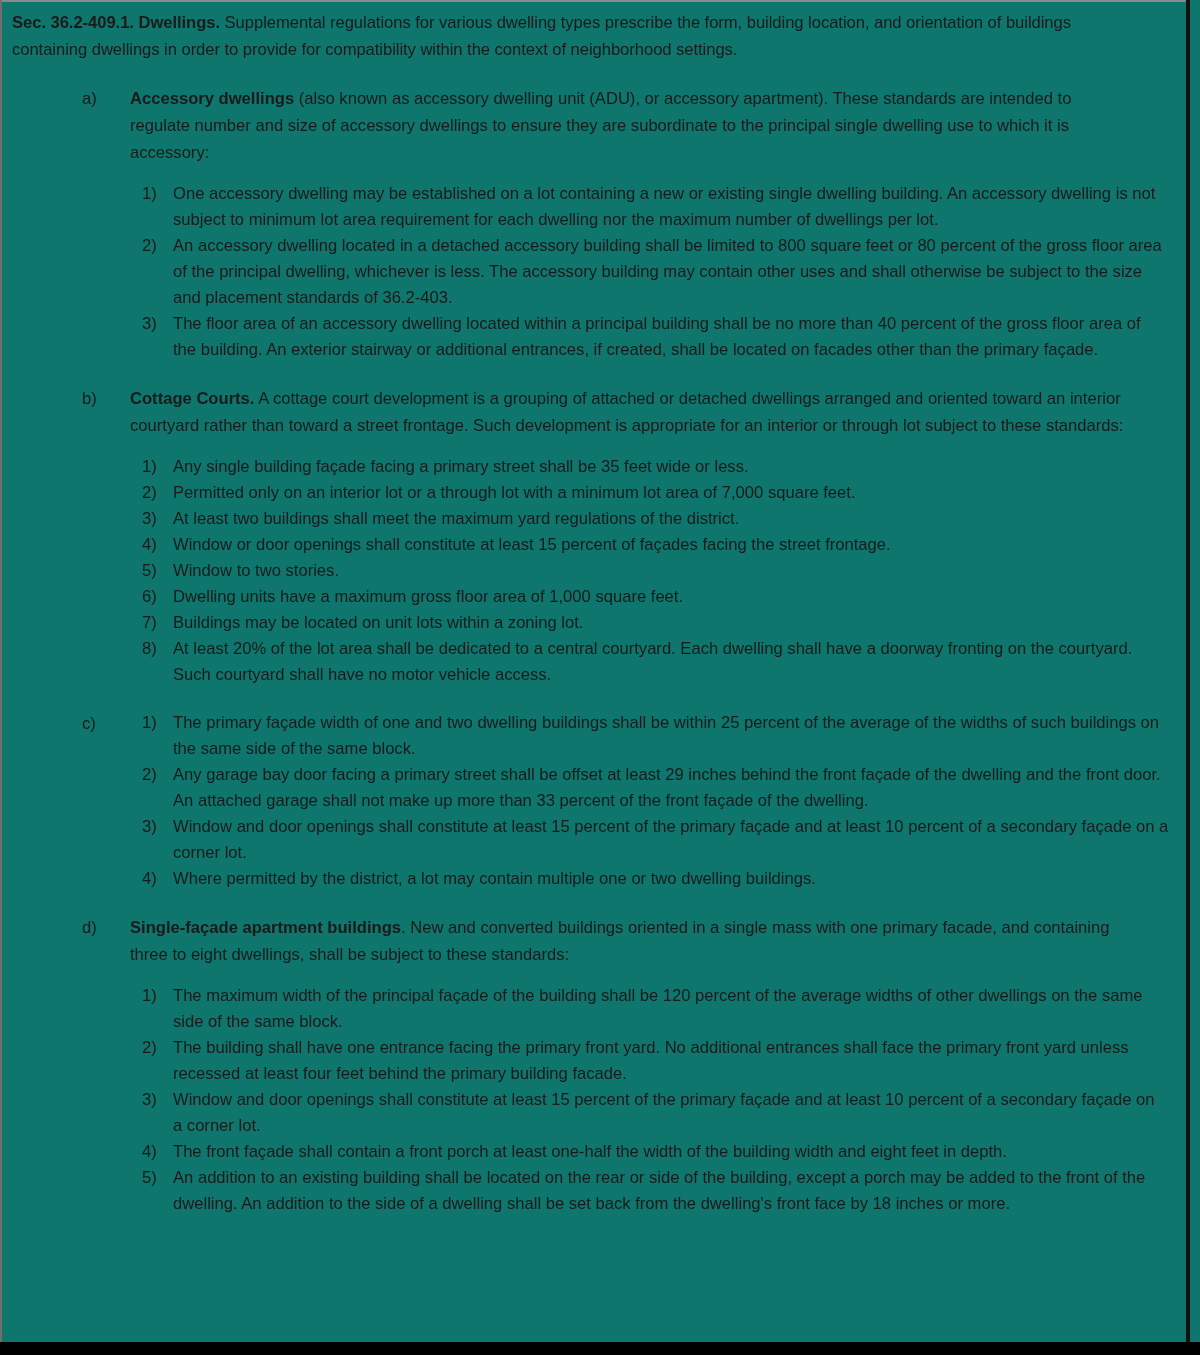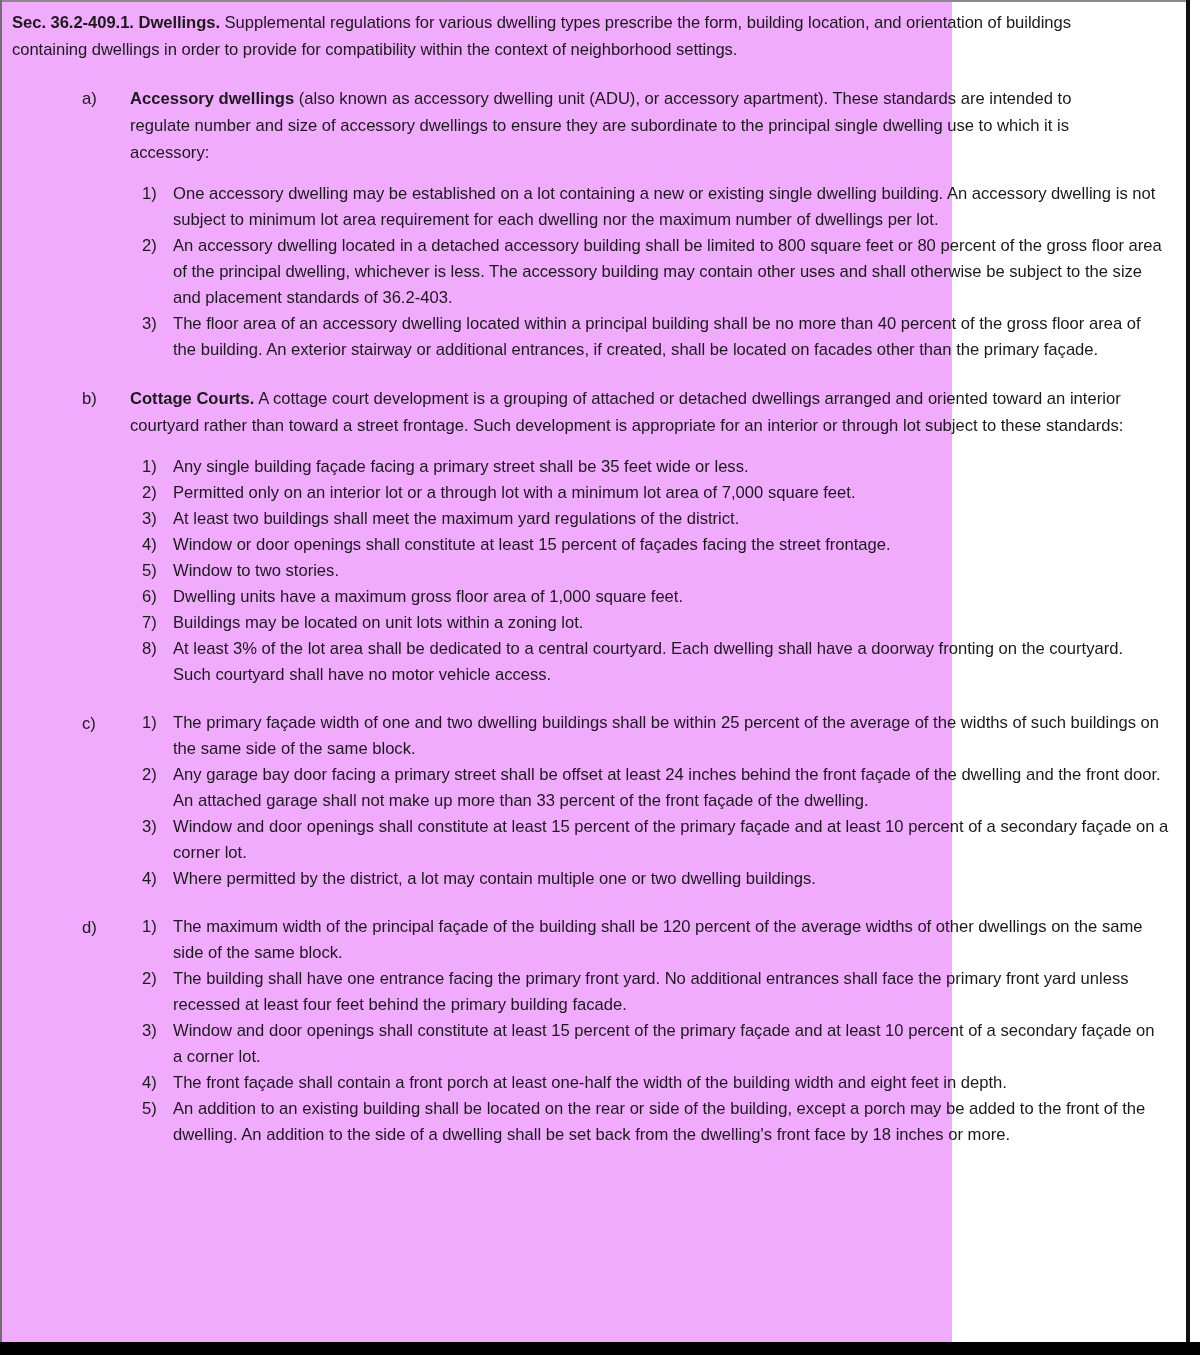--- a/index.html
+++ b/index.html
@@ -13,23 +13,23 @@
     height: 1355px;
     font-family: "Liberation Sans", sans-serif;
     color: #1a1a1a;
     overflow: hidden;
   }
 
   
   #page {
     position: relative;
     box-sizing: border-box;
-    width: 952px;
+    width: 1200px;
     height: 1355px;
-    background: #f0abfc;
+    background: #0f766e;
   }
   #rule-top {
     position: absolute;
     left: 0; top: 0;
     width: 1190px; height: 2px;
     background: #8a8a8a;
   }
   #rule-left {
     position: absolute;
     left: 0; top: 0;
@@ -192,49 +192,50 @@
           <li>
             <span class="marker-n">6)</span>
             <span class="n-text">Dwelling units have a maximum gross floor area of 1,000 square feet.</span>
           </li>
           <li>
             <span class="marker-n">7)</span>
             <span class="n-text">Buildings may be located on unit lots within a zoning lot.</span>
           </li>
           <li>
             <span class="marker-n">8)</span>
-            <span class="n-text">At least 3% of the lot area shall be dedicated to a central courtyard. Each dwelling shall have a doorway fronting on the courtyard. Such courtyard shall have no motor vehicle access.</span>
+            <span class="n-text">At least 20% of the lot area shall be dedicated to a central courtyard. Each dwelling shall have a doorway fronting on the courtyard. Such courtyard shall have no motor vehicle access.</span>
           </li>
         </ol>
       </li>
 
       <li id="sec-c">
         <span class="marker-a">c)</span>
         <ol class="level-n">
           <li>
             <span class="marker-n">1)</span>
             <span class="n-text">The primary façade width of one and two dwelling buildings shall be within 25 percent of the average of the widths of such buildings on the same side of the same block.</span>
           </li>
           <li>
             <span class="marker-n">2)</span>
-            <span class="n-text">Any garage bay door facing a primary street shall be offset at least 24 inches behind the front façade of the dwelling and the front door. An attached garage shall not make up more than 33 percent of the front façade of the dwelling.</span>
+            <span class="n-text">Any garage bay door facing a primary street shall be offset at least 29 inches behind the front façade of the dwelling and the front door. An attached garage shall not make up more than 33 percent of the front façade of the dwelling.</span>
           </li>
           <li>
             <span class="marker-n">3)</span>
             <span class="n-text">Window and door openings shall constitute at least 15 percent of the primary façade and at least 10 percent of a secondary façade on a corner lot.</span>
           </li>
           <li>
             <span class="marker-n">4)</span>
             <span class="n-text">Where permitted by the district, a lot may contain multiple one or two dwelling buildings.</span>
           </li>
         </ol>
       </li>
 
       <li id="sec-d">
         <span class="marker-a">d)</span>
+        <p class="sec-head"><span class="lead-bold">Single-façade apartment buildings</span><span>.  New and converted buildings oriented in a single mass with one primary facade, and containing three to eight dwellings, shall be subject to these standards:</span></p>
         <ol class="level-n">
           <li>
             <span class="marker-n">1)</span>
             <span class="n-text">The maximum width of the principal façade of the building shall be 120 percent of the average widths of other dwellings on the same side of the same block.</span>
           </li>
           <li>
             <span class="marker-n">2)</span>
             <span class="n-text">The building shall have one entrance facing the primary front yard.  No additional entrances shall face the primary front yard unless recessed at least four feet behind the primary building facade.</span>
           </li>
           <li>

